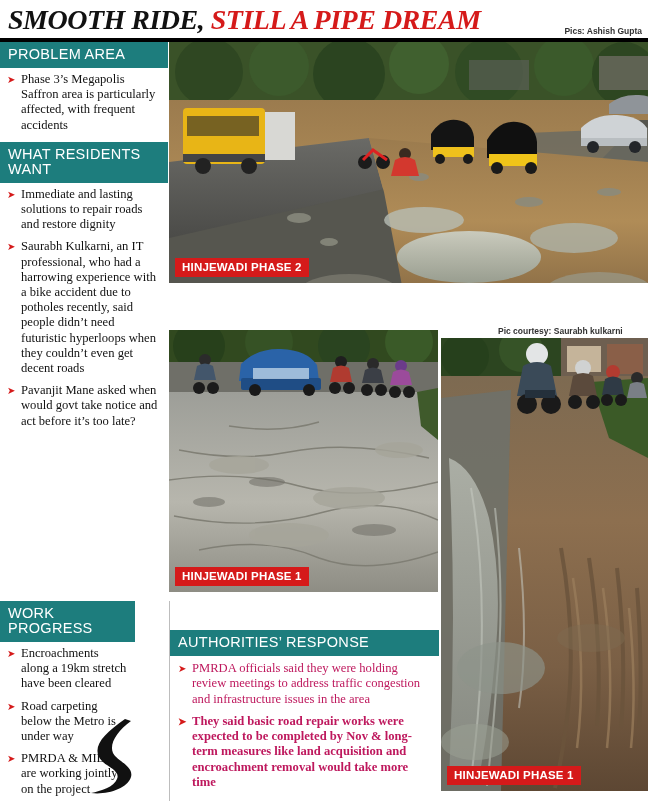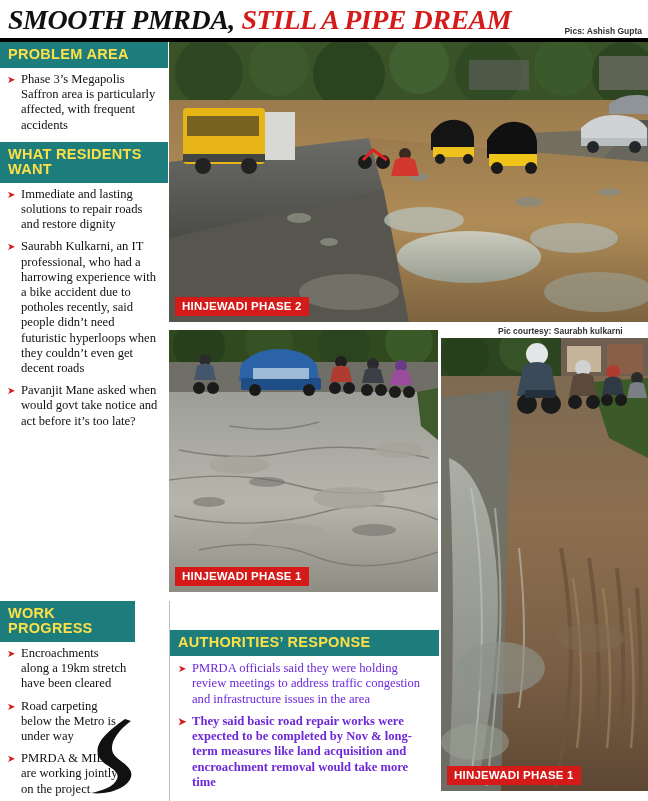--- a/index.html
+++ b/index.html
@@ -57,22 +57,22 @@
   
   .left-col {
     position: absolute;
     left: 0;
     top: 42px;
     width: 168px;
     height: 759px;
   }
   .sec-head {
     background: #1d7d7d;
-    color: #fde047;
-    font-weight: bold;
+    color: #ffffff;
+    font-weight: normal;
     font-size: 14.5px;
     letter-spacing: 0.3px;
     padding: 5px 8px 6px 8px;
     line-height: 15px;
     box-sizing: border-box;
   }
   .sec-head.two-line { padding-bottom: 6px; }
   .bullets {
     padding: 4px 7px 2px 7px;
   }
@@ -117,21 +117,21 @@
     height: 200px;
     background: #fff;
     border-left: 1px solid #bdbdbd;
   }
   .ar-col .sec-head { background: #1d7d7d; margin-top: 29px; }
   .ar-bullets { padding: 5px 8px 2px 8px; }
   .ar-bullet {
     position: relative;
     font-size: 12.6px;
     line-height: 15.3px;
-    color: #6d28d9;
+    color: #be185d;
     margin-bottom: 7px;
     padding-left: 14px;
     font-family: "Liberation Serif", serif;
   }
   .ar-bullet.bold { font-weight: bold; }
   .ar-bullet:before {
     content: "➤";
     position: absolute;
     left: 0;
     top: 0;
@@ -167,34 +167,34 @@
   }
   .pic-courtesy {
     position: absolute;
     font-size: 8.5px;
     color: #333;
     font-weight: bold;
     white-space: nowrap;
   }
 
   
-  #photo-top { left: 169px; top: 42px; width: 479px; height: 280px; }
+  #photo-top { left: 169px; top: 42px; width: 479px; height: 241px; }
   
   #photo-mid { left: 169px; top: 330px; width: 269px; height: 262px; }
   
   #photo-right { left: 441px; top: 338px; width: 207px; height: 453px; }
 </style>
 </head>
 <body>
 
 <div class="page">
 
   <div class="headline-bar">
     <div class="headline">
-      <span>SMOOTH PMRDA,</span>
+      <span>SMOOTH RIDE,</span>
       <span class="red">STILL A PIPE DREAM</span>
     </div>
     <div class="pics-credit">Pics: Ashish Gupta</div>
   </div>
 
   <div class="left-col">
 
     <div class="sec-head">PROBLEM AREA</div>
     <div class="bullets">
       <div class="bullet">Phase 3’s Megapolis Saffron area is particularly affected, with frequent accidents</div>

